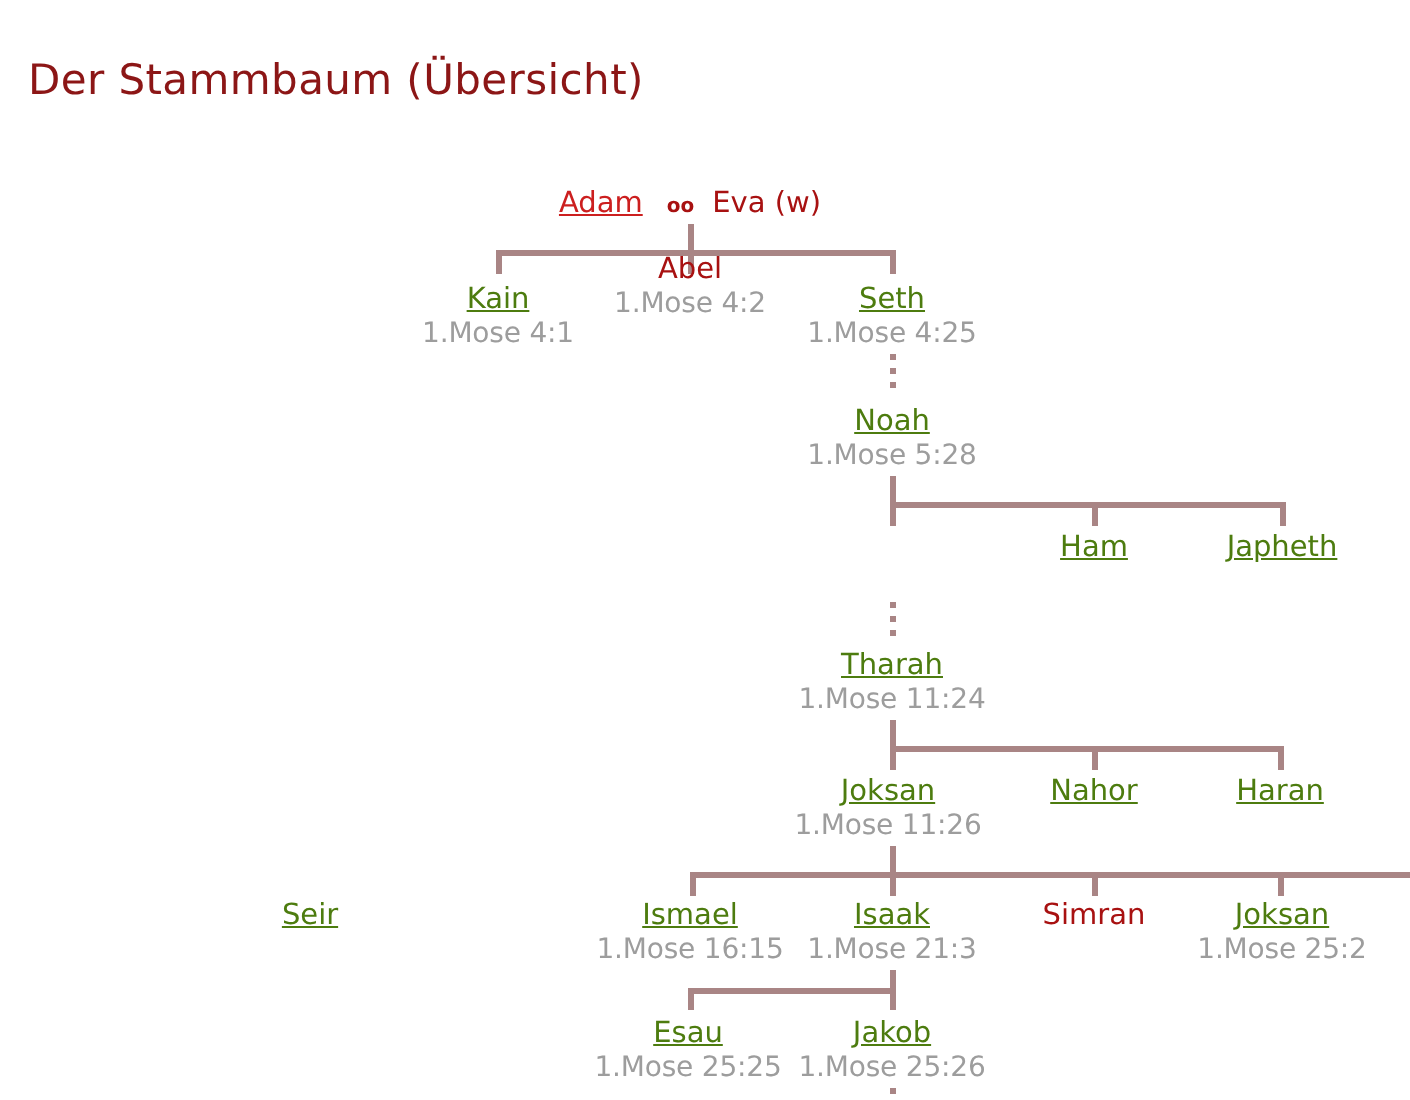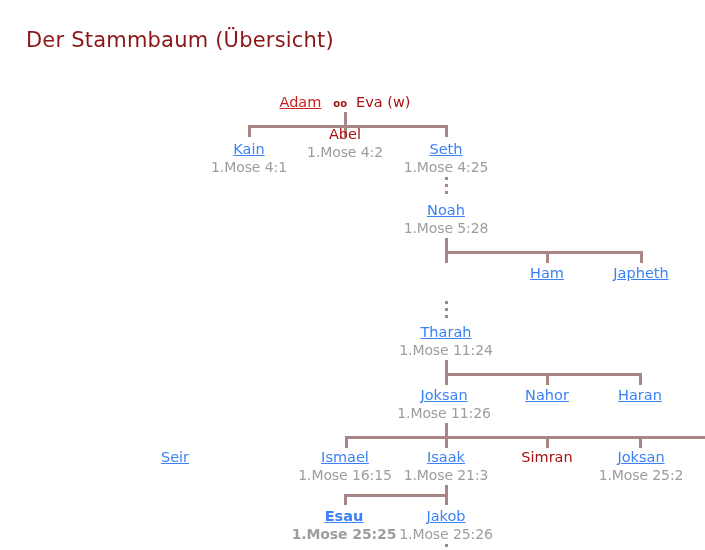--- a/index.html
+++ b/index.html
@@ -9,21 +9,21 @@
   }
   body {
     width: 705px;
     height: 550px;
     overflow: hidden;
     font-family: "DejaVu Sans", sans-serif;
   }
 
   #page-title {
     position: absolute;
-    left: 26px;
+    left: 14px;
     top: 14px;
     font-size: 21px;
     color: #8c1616;
     font-weight: normal;
     letter-spacing: 0.2px;
     white-space: nowrap;
   }
 
   #tree-canvas {
     position: absolute;
@@ -36,21 +36,21 @@
   
   .person {
     position: absolute;
     transform: translateX(-50%);
     text-align: center;
     white-space: nowrap;
     line-height: 1.05;
   }
   .person-name {
     font-size: 14.5px;
-    color: #3b82f6;
+    color: #4d7c0f;
     display: inline-block;
   }
   .person.link .person-name {
     text-decoration: underline;
     text-underline-offset: 1px;
     cursor: pointer;
   }
   .person.plain .person-name {
     color: #a81111;
     text-decoration: none;
@@ -184,21 +184,21 @@
     <span class="person-ref"></span>
   </div>
 
   <div class="conn-v" style="left:445px; top:423px; height:14px;"></div>
   <div class="conn-h" style="left:345px; top:436px; width:360px;"></div>
   <div class="conn-v" style="left:345px; top:436px; height:12px;"></div>
   <div class="conn-v" style="left:445px; top:436px; height:12px;"></div>
   <div class="conn-v" style="left:546px; top:436px; height:12px;"></div>
   <div class="conn-v" style="left:639px; top:436px; height:12px;"></div>
 
-  <div class="person link" style="left:155px; top:449px;margin-left:20px;">
+  <div class="person link" style="left:155px; top:449px;">
     <span class="person-name">Seir</span>
     <span class="person-ref"></span>
   </div>
   <div class="person link" style="left:345px; top:449px;">
     <span class="person-name">Ismael</span>
     <span class="person-ref">1.Mose 16:15</span>
   </div>
   <div class="person link" style="left:446px; top:449px;">
     <span class="person-name">Isaak</span>
     <span class="person-ref">1.Mose 21:3</span>
@@ -210,21 +210,21 @@
   <div class="person link" style="left:641px; top:449px;">
     <span class="person-name">Joksan</span>
     <span class="person-ref">1.Mose 25:2</span>
   </div>
 
   <div class="conn-v" style="left:445px; top:485px; height:12px;"></div>
   <div class="conn-h" style="left:344px; top:494px; width:104px;"></div>
   <div class="conn-v" style="left:344px; top:494px; height:11px;"></div>
   <div class="conn-v" style="left:445px; top:494px; height:11px;"></div>
 
-  <div class="person link" style="left:344px; top:508px;font-weight:bold;">
+  <div class="person link" style="left:344px; top:508px;">
     <span class="person-name">Esau</span>
     <span class="person-ref">1.Mose 25:25</span>
   </div>
   <div class="person link" style="left:446px; top:508px;">
     <span class="person-name">Jakob</span>
     <span class="person-ref">1.Mose 25:26</span>
   </div>
 
   <div class="dotted-v" style="left:445px; top:544px; height:12px;"></div>
 

